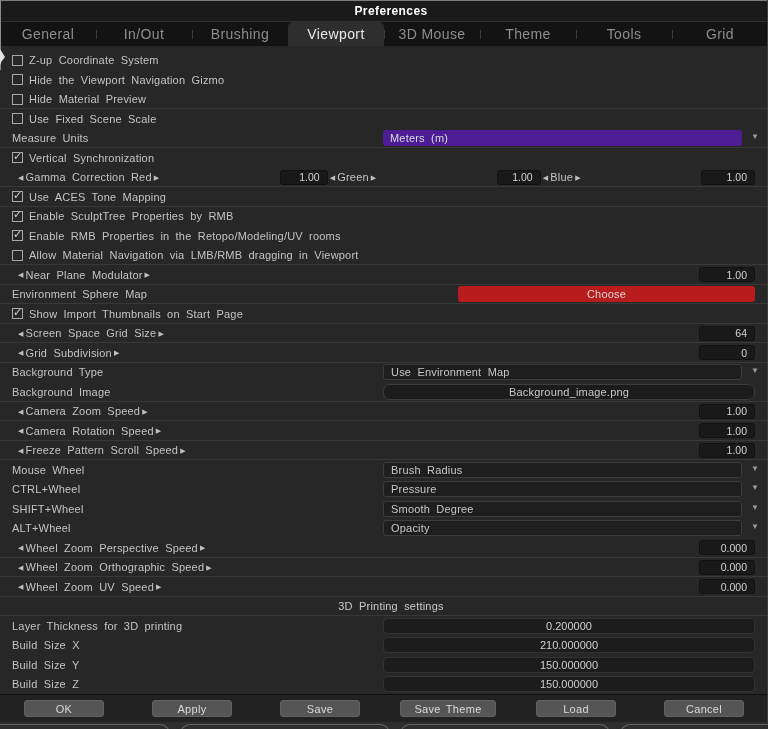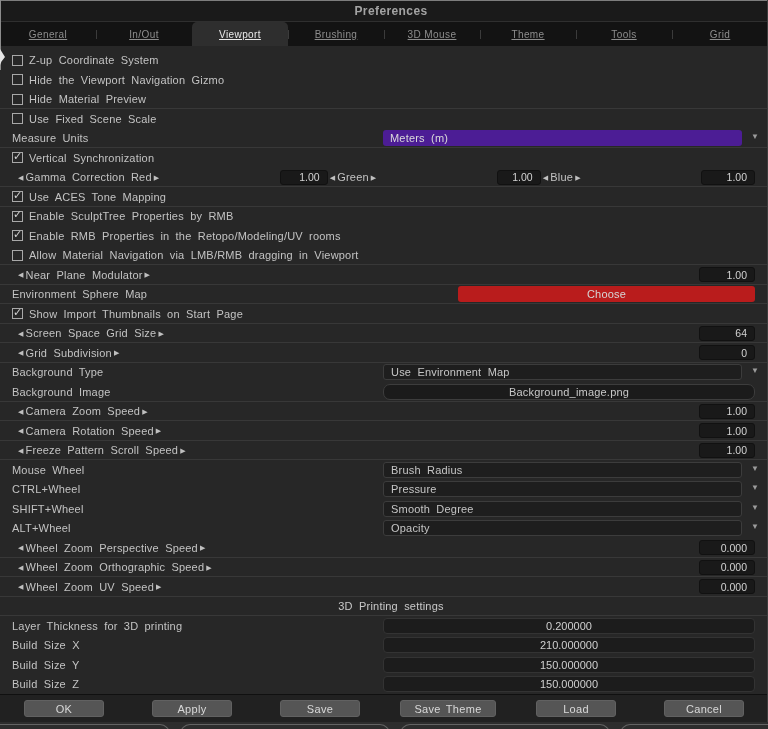--- a/index.html
+++ b/index.html
@@ -3,27 +3,27 @@
 <meta charset="utf-8">
 <style>
   * { box-sizing: border-box; margin: 0; padding: 0; }
   html,body { width: 768px; height: 729px; overflow: hidden; background:#2d2d2d;
               font-family: "Liberation Sans", sans-serif; }
   .dialog { position: relative; width: 768px; height: 729px; background:#272727; }
 
   
   .titlebar { height: 22px; background:#1a1a1a; border-top:1px solid #7d7d7d;
               border-bottom:1px solid #2f2f2f; display:flex; align-items:center;
-              justify-content:center; color:#a3a3a3; font-size:12px; font-weight:bold;
+              justify-content:center; color:#ffffff; font-size:12px; font-weight:bold;
               letter-spacing:.4px;padding-left:14px; }
 
   
   .tabbar { height: 24px; background:#131313; position:relative; display:flex; }
   .tab { width:96px; display:flex; align-items:center; justify-content:center;
-         font-size:10px; color:#8d8d8d; letter-spacing:.4px; position:relative;text-decoration:underline; }
+         font-size:14px; color:#8d8d8d; letter-spacing:.4px; position:relative; }
   .tab.active { background:#2e2e2e; color:#e9e9e9; border-radius:5px 5px 0 0; }
   .tabdiv { position:absolute; width:1px; height:9px; top:8px; background:#3b3b3b; }
 
   
   .content { position:relative; height:648px; padding-top:4.5px; background:#272727; }
   .row { height:19.5px; position:relative; display:flex; align-items:center;
          font-size:11px; color:#c3c3c3; letter-spacing:.2px; word-spacing:3px;
          padding-left:12px; }
   .row.sep::after { content:""; position:absolute; left:0; right:0; bottom:0;
                     height:1px; background:#383838; }
@@ -97,22 +97,22 @@
   <div class="tabbar" id="tabbar">
       <span class="tabdiv" style="left: 95.5px;"></span>
       <span class="tabdiv" style="left: 191.5px;"></span>
       <span class="tabdiv" style="left: 287.5px;"></span>
       <span class="tabdiv" style="left: 383.5px;"></span>
       <span class="tabdiv" style="left: 479.5px;"></span>
       <span class="tabdiv" style="left: 575.5px;"></span>
       <span class="tabdiv" style="left: 671.5px;"></span>
       <div class="tab">General</div>
       <div class="tab">In/Out</div>
+      <div class="tab">Brushing</div>
       <div class="tab active">Viewport</div>
-      <div class="tab">Brushing</div>
       <div class="tab">3D Mouse</div>
       <div class="tab">Theme</div>
       <div class="tab">Tools</div>
       <div class="tab">Grid</div>
     </div>
   <div class="content" id="content">
       <div class="row checkbox">
         <span class="cb"></span>
         <span class="lbl">Z-up Coordinate System</span>
       </div>

